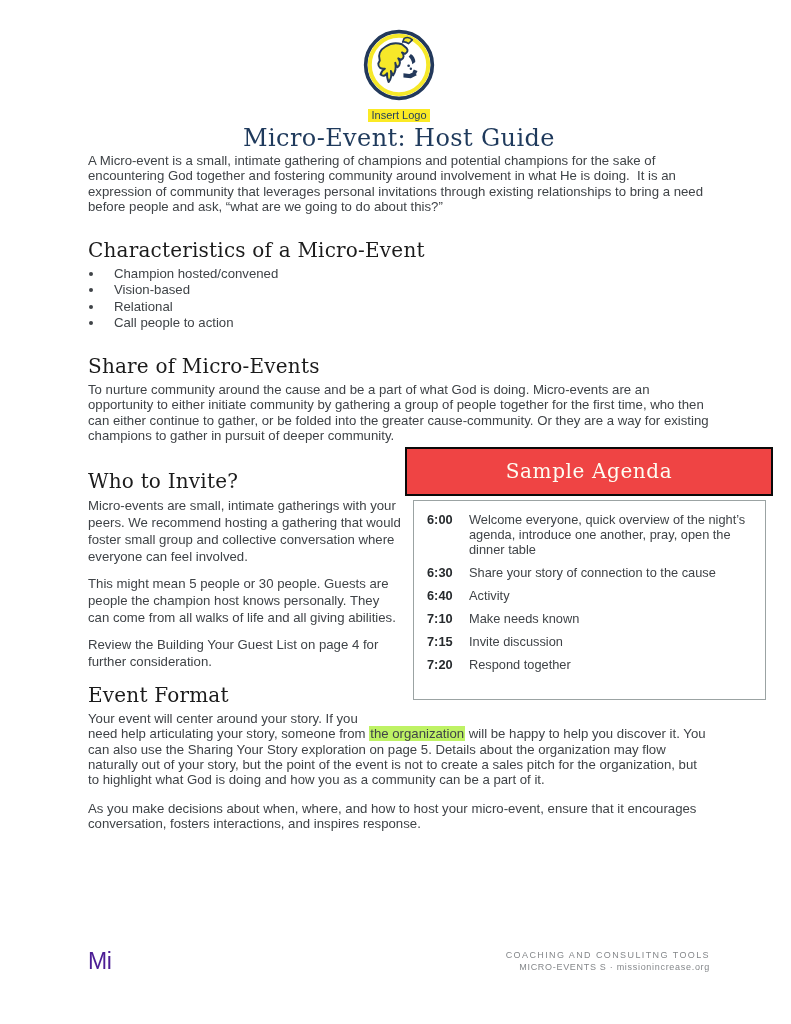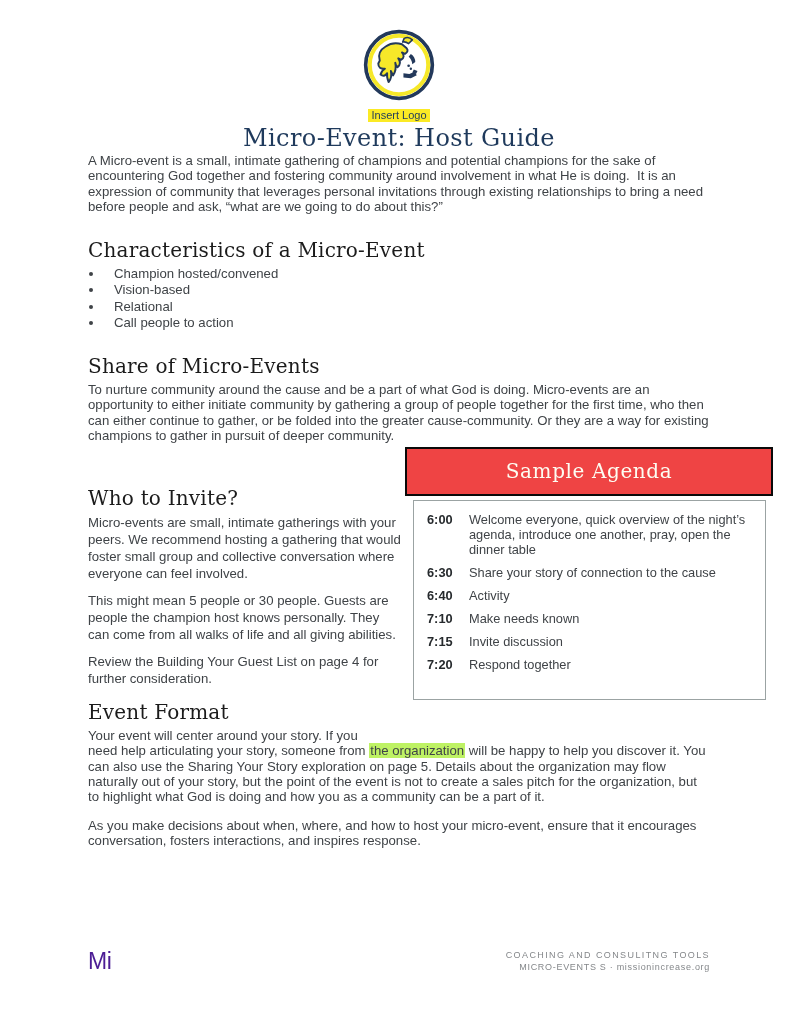--- a/index.html
+++ b/index.html
@@ -55,21 +55,21 @@
   ul.char-list{margin:2px 0 0 0;padding-left:16px;list-style:disc;}
   ul.char-list li{
     font-size:13.2px;
     line-height:15.2px;
     margin:1px 0;
     padding-left:10px;
     color:#3F4347;
   }
   
   .left-col{width:315px;}
-  .left-col h2.section-h{margin-top:44px;}
+  .left-col h2.section-h{margin-top:27px;}
   .left-col h2.ef-h{margin-top:14px;}
   p.col-p{
     font-size:13.2px;
     line-height:17px;
     margin:0 0 10px 0;
   }
   p.ef-line1{font-size:13.2px;line-height:15.3px;margin:0;}
   p.ef-rest{font-size:13.2px;line-height:15.3px;margin:0;}
   p.ef-p2{font-size:13.2px;line-height:15.3px;margin:13px 0 0 0;}
   mark.hl{background:#bef264;color:inherit;padding:0 1px;}

